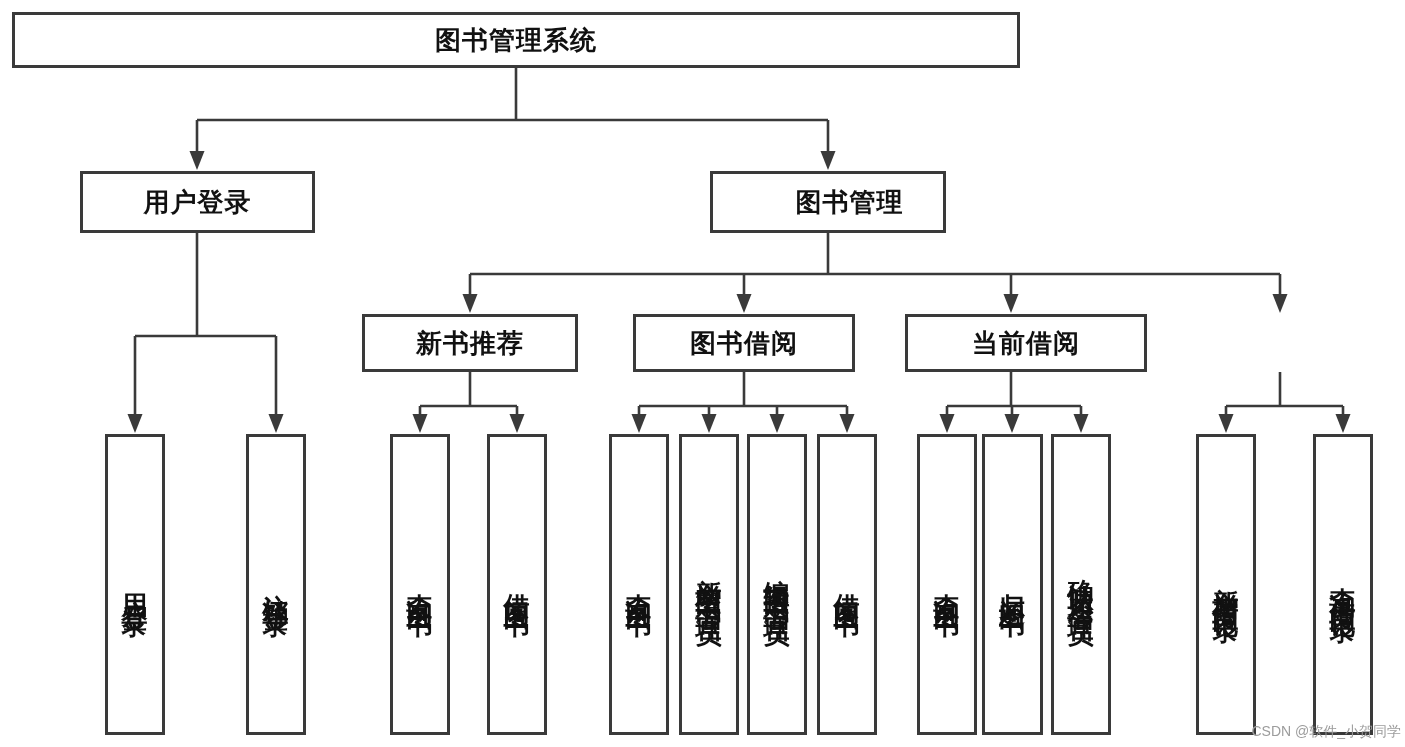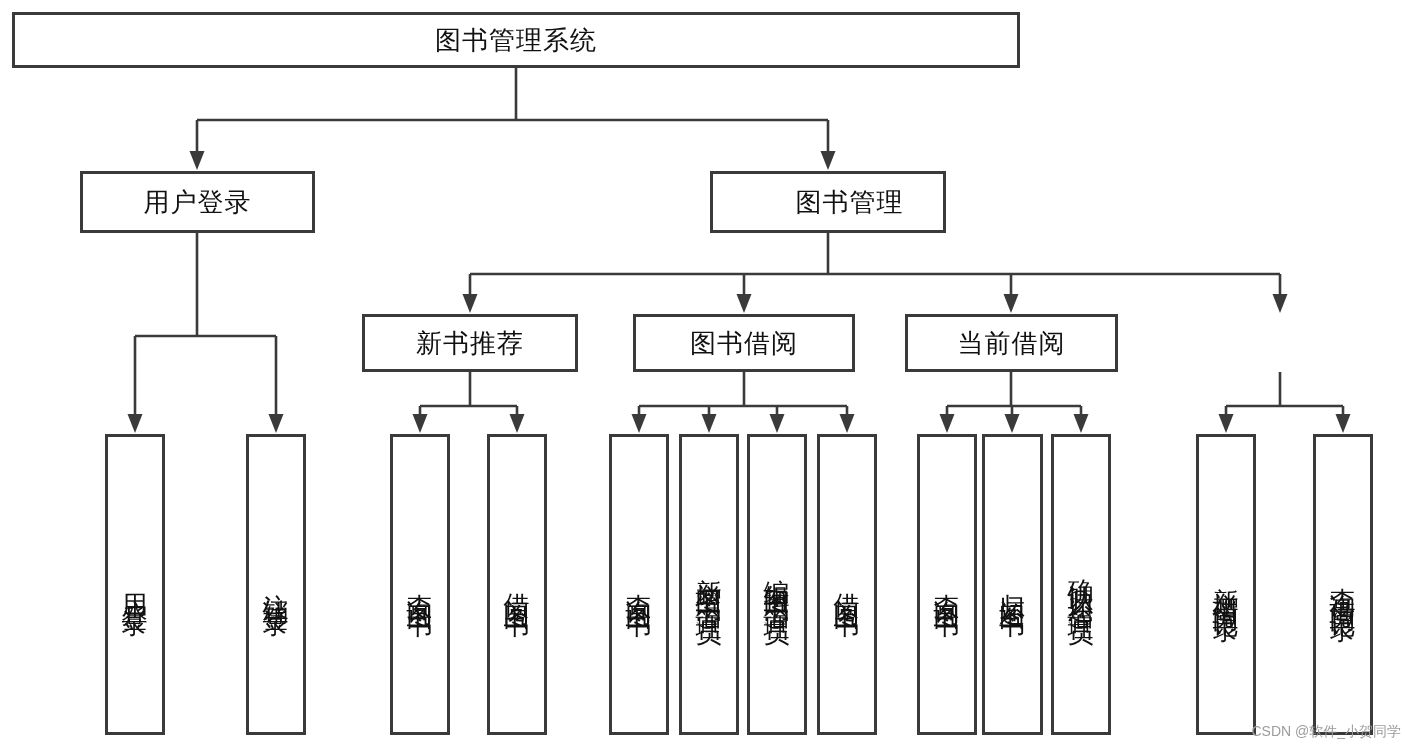--- a/index.html
+++ b/index.html
@@ -15,40 +15,40 @@
     background:var(--bg);
     font-family:"Liberation Sans","DejaVu Sans",sans-serif;
     color:var(--text);
   }
   .canvas{position:relative;width:1405px;height:747px;}
   svg.wires{position:absolute;left:0;top:0;z-index:1;}
   .box{
     position:absolute;z-index:2;box-sizing:border-box;
     background:var(--box-bg);
     border:3px solid var(--line);
-    display:flex;align-items:center;justify-content:center;
+    display:flex;align-items:center;justify-content:center;font-weight:bold;
   }
   .box.h span{
     font-size:26px;letter-spacing:1px;line-height:1;white-space:nowrap;
   }
   .box.v .vtext{
     writing-mode:vertical-rl;text-orientation:mixed;
     font-size:26px;letter-spacing:6px;line-height:1;
   }
   .watermark{
     position:absolute;right:4px;bottom:6px;z-index:3;
     font-size:14px;color:var(--wm);white-space:nowrap;
   }
   
   #n-root{left:12px;top:12px;width:1008px;height:56px;}
   #n-user-login{left:80px;top:171px;width:235px;height:62px;}
   #n-book-mgmt{left:710px;top:171px;width:236px;height:62px;padding-left:43px;}
   #n-new-book{left:362px;top:314px;width:216px;height:58px;}
   #n-book-borrow{left:633px;top:314px;width:222px;height:58px;}
-  #n-cur-borrow{left:905px;top:314px;width:213px;height:58px;}
+  #n-cur-borrow{left:905px;top:314px;width:242px;height:58px;}
   #n-borrow-rec{left:1172px;top:314px;width:216px;height:58px;}
   .box.v{width:60px;height:301px;top:434px;}
   #l-login{left:105px;}
   #l-logout{left:246px;}
   #l-query1{left:390px;}
   #l-borrow1{left:487px;}
   #l-query2{left:609px;}
   #l-add-book{left:679px;}
   #l-edit-book{left:747px;}
   #l-borrow2{left:817px;}

